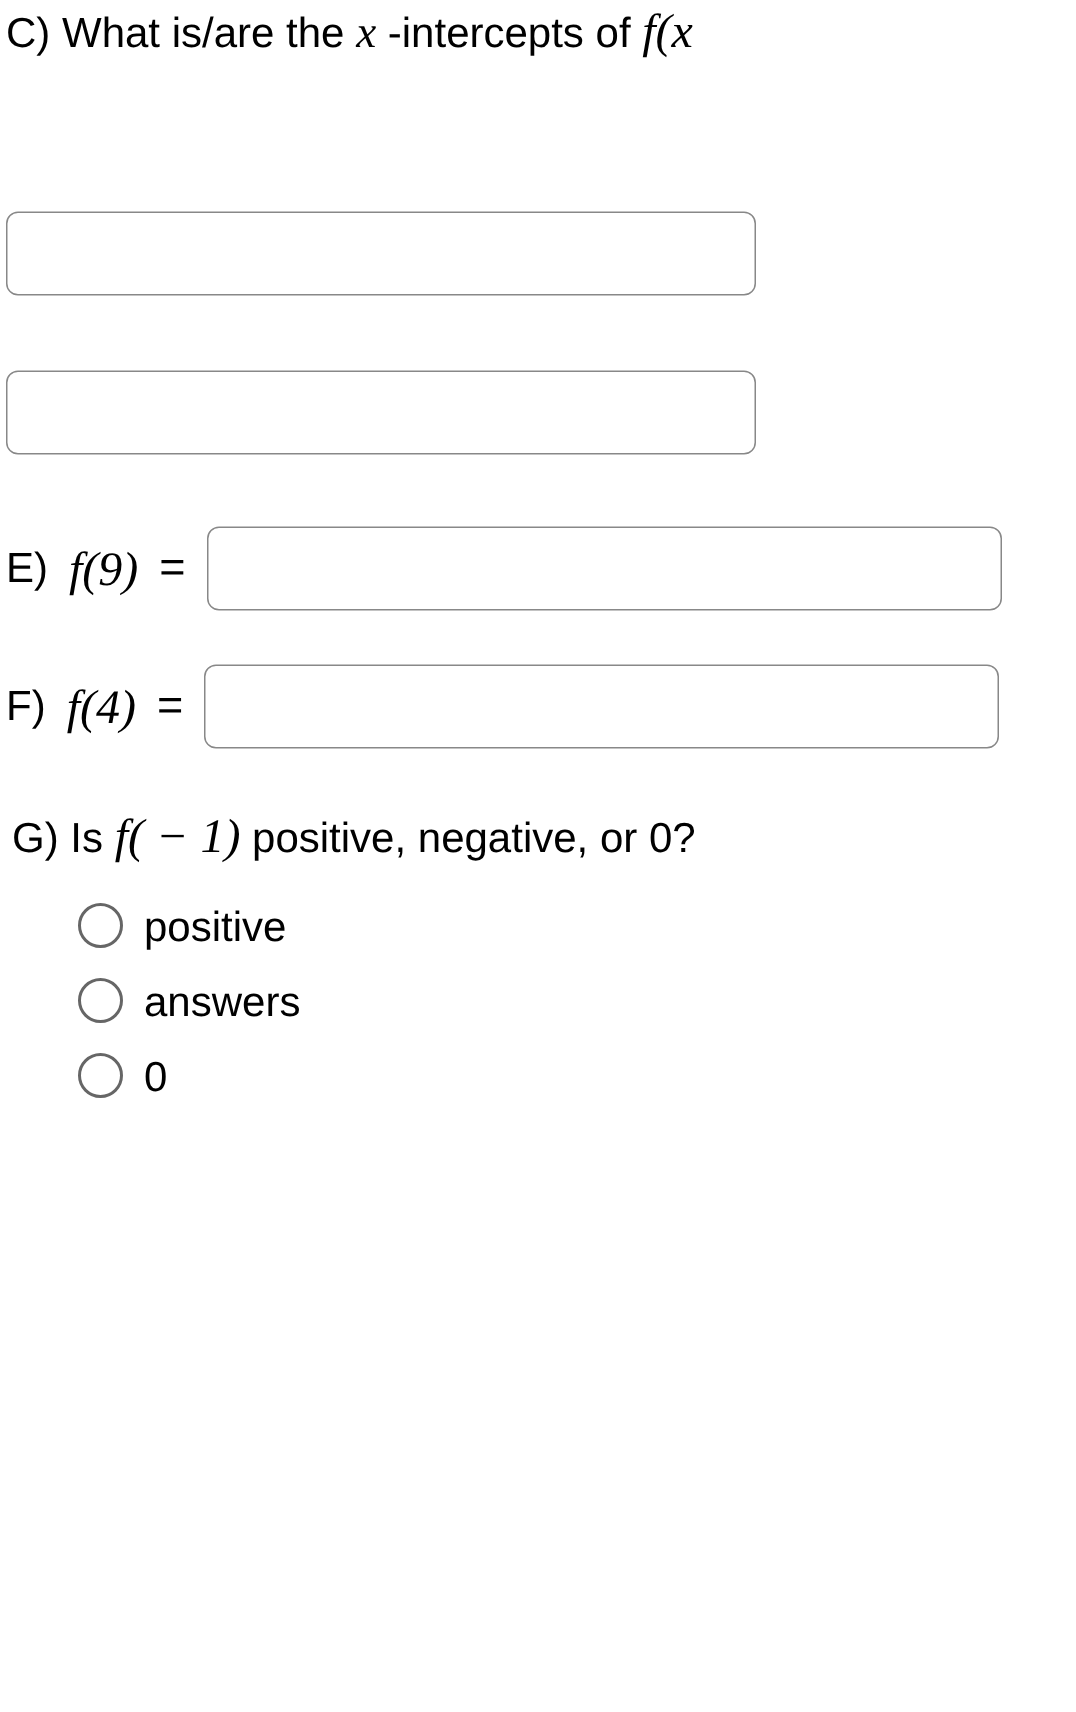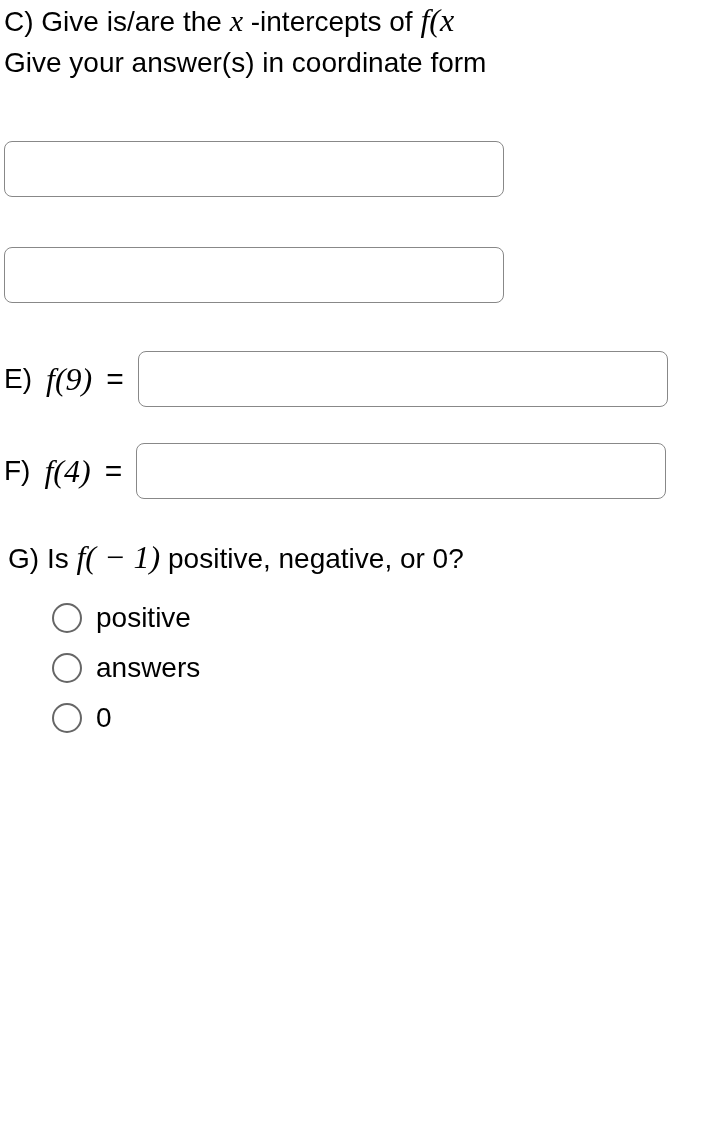--- a/index.html
+++ b/index.html
@@ -68,21 +68,21 @@
     .equals {
       font-family: Arial, sans-serif;
       font-size: 30px;
     }
     .radio-group {
       padding-left: 48px;
       margin-top: 22px;
     }
     .radio-option {
       display: flex;
-      align-items: center;
+      align-items: flex-start;
       gap: 14px;
       margin-bottom: 18px;
     }
     .radio-circle {
       width: 30px;
       height: 30px;
       border: 2.5px solid #666;
       border-radius: 50%;
       flex-shrink: 0;
       background: #fff;
@@ -96,26 +96,25 @@
     .q-f { margin-top: 36px; }
     .q-g { margin-top: 36px; padding-left: 4px; }
   </style>
 </head>
 <body>
 
 <div class="question q-c">
   <div class="question-text">
     <span class="label-part">C)</span>
     <span> </span>
-    <span>Give is/are the </span>
+    <span>What is/are the </span>
     <span class="math-var">x</span>
     <span> -intercepts of </span>
     <span class="math-expr"><span class="f-italic">f(x</span></span>
     <br>
-    <span>Give your answer(s) in coordinate form</span>
     <br>
     <br>
   </div>
   <input type="text" class="text-input input-wide" value="" style="">
 </div>
 
 <div class="question q-d">
   <input type="text" class="text-input input-wide" value="" style="">
 </div>
 

